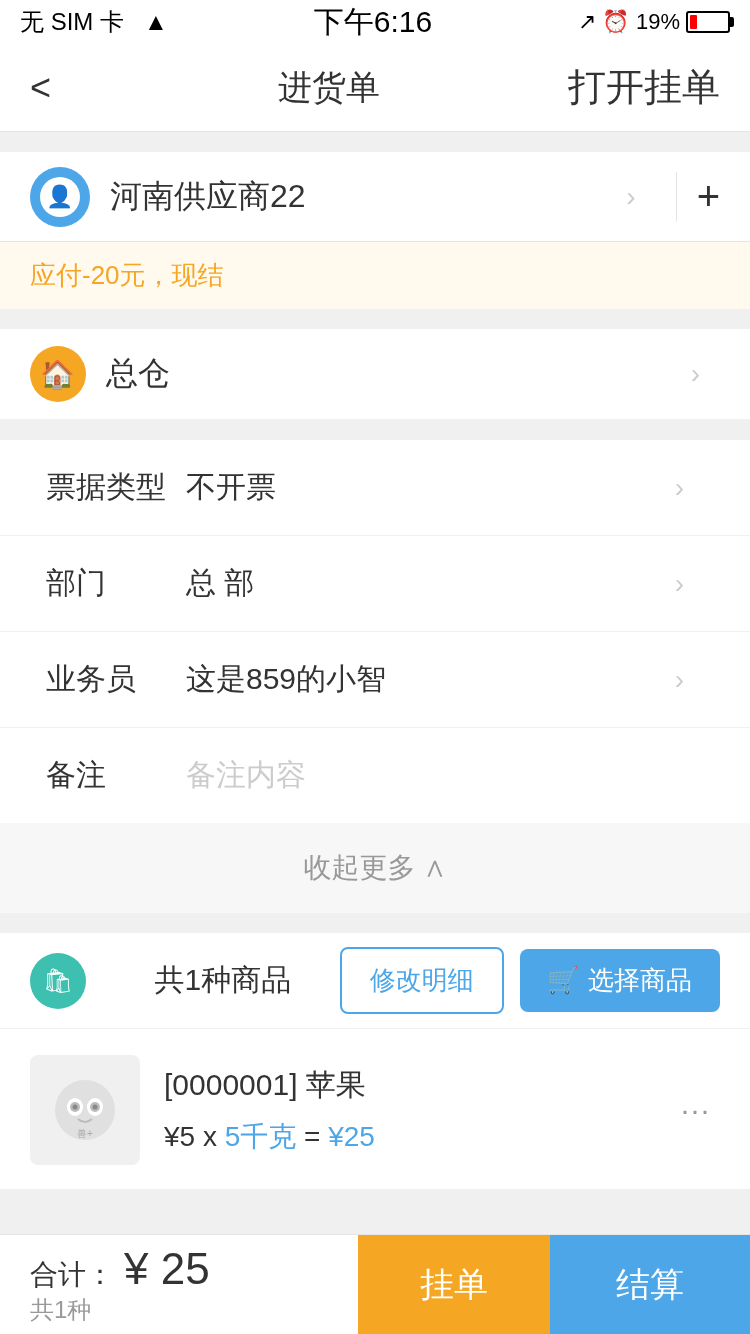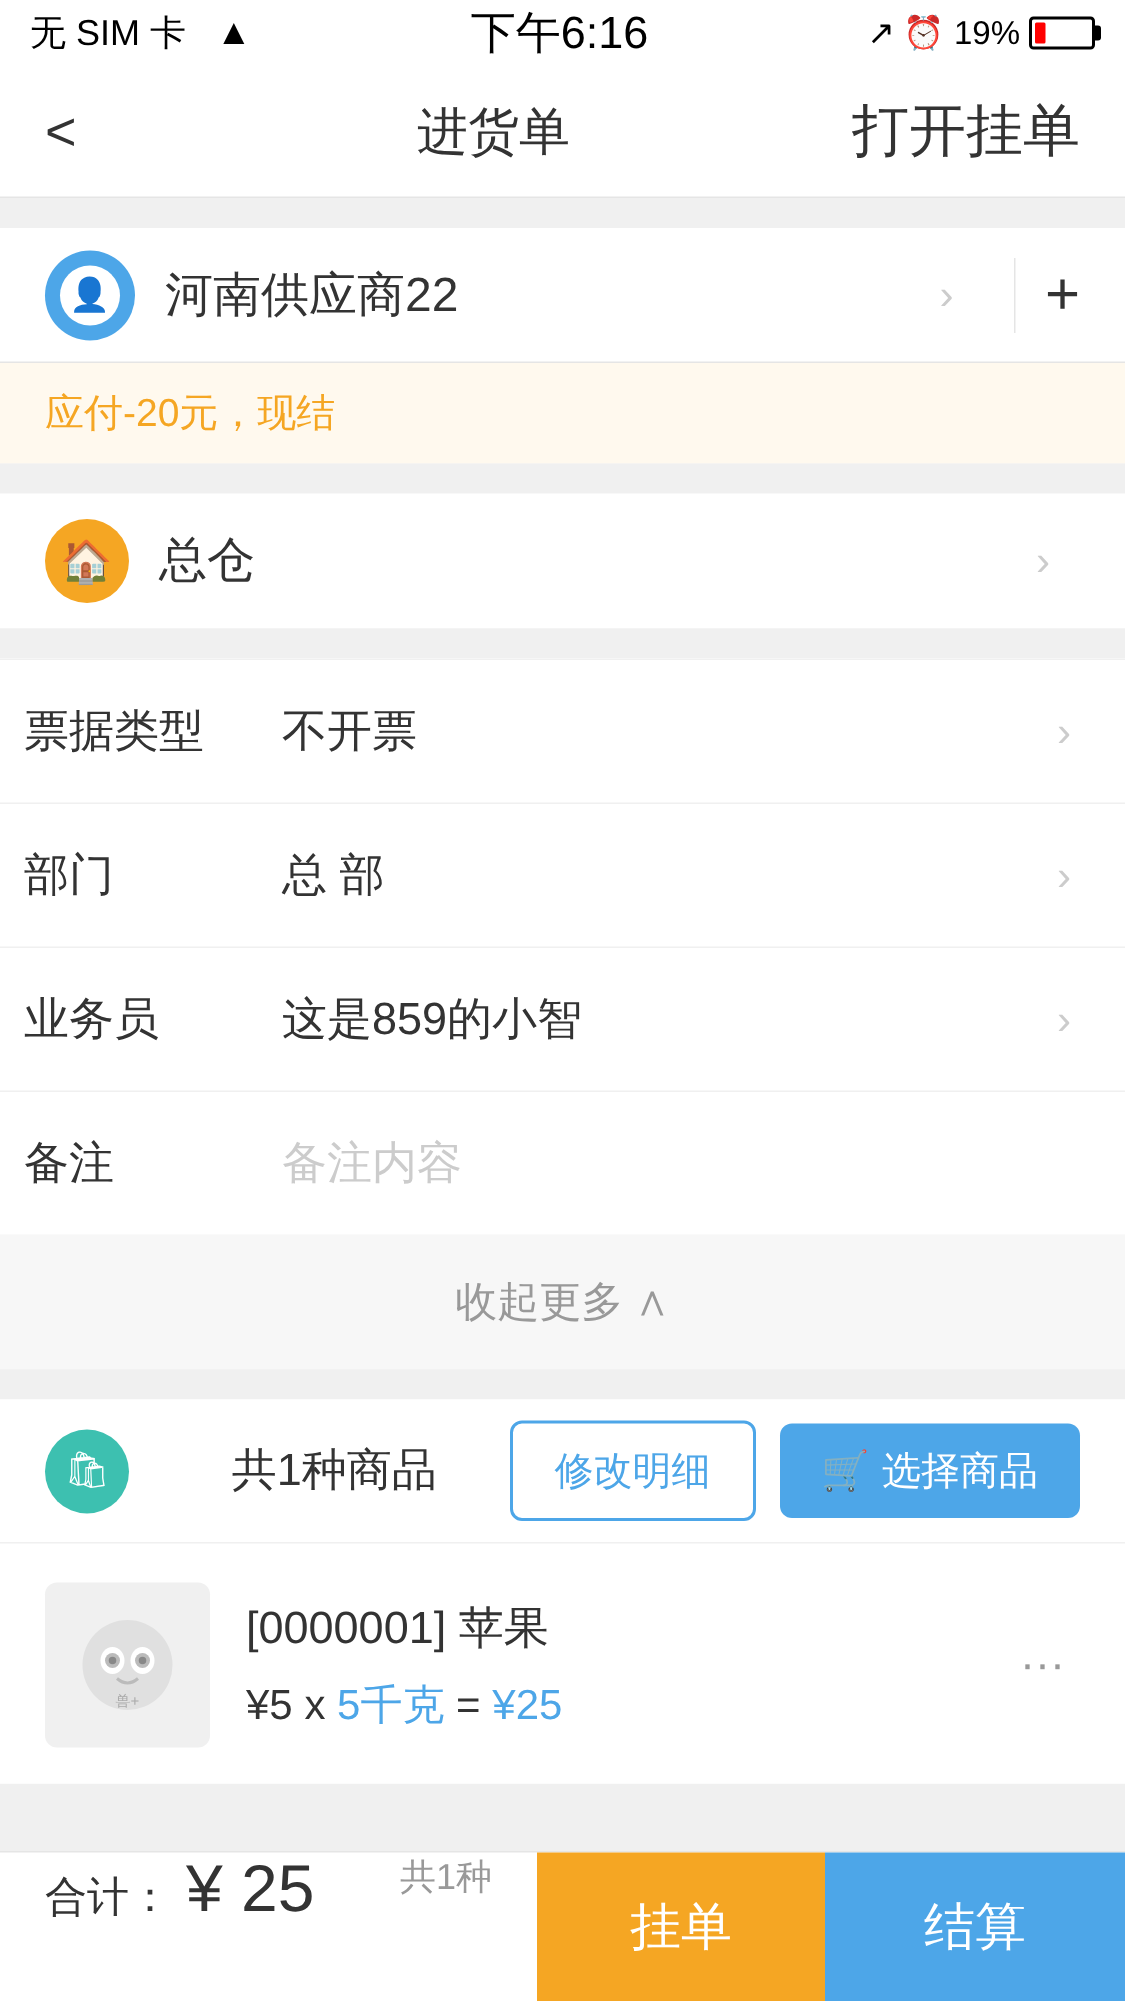--- a/index.html
+++ b/index.html
@@ -170,36 +170,35 @@
     .warehouse-name {
       flex: 1;
       font-size: 32px;
       color: #333;
     }
 
     
     .form-row {
       display: flex;
       align-items: center;
-      padding: 0 16px;
+      padding: 0 46px;
       height: 96px;
       background: #fff;
       border-top: 1px solid #f0f0f0;
     }
     .form-label {
       font-size: 30px;
       color: #333;
       width: 140px;
       flex-shrink: 0;
     }
     .form-value {
       flex: 1;
       font-size: 30px;
       color: #333;
-      margin-left: 32px;
     }
     .form-value.placeholder {
       color: #ccc;
     }
 
     
     .collapse-row {
       background: #f7f7f7;
       text-align: center;
       padding: 26px 0;
@@ -302,22 +301,22 @@
       width: 750px;
       height: 100px;
       display: flex;
       align-items: stretch;
       background: #fff;
       border-top: 1px solid #e5e5e5;
     }
     .bottom-total {
       flex: 1;
       display: flex;
-      flex-direction: row;
-      justify-content: space-between;
+      flex-direction: column;
+      justify-content: center;
       padding: 0 30px;
     }
     .total-row {
       display: flex;
       align-items: baseline;
       gap: 10px;
     }
     .total-label { font-size: 28px; color: #333; }
     .total-amount { font-size: 44px; color: #333; font-weight: 500; }
     .total-count { font-size: 24px; color: #999; }

